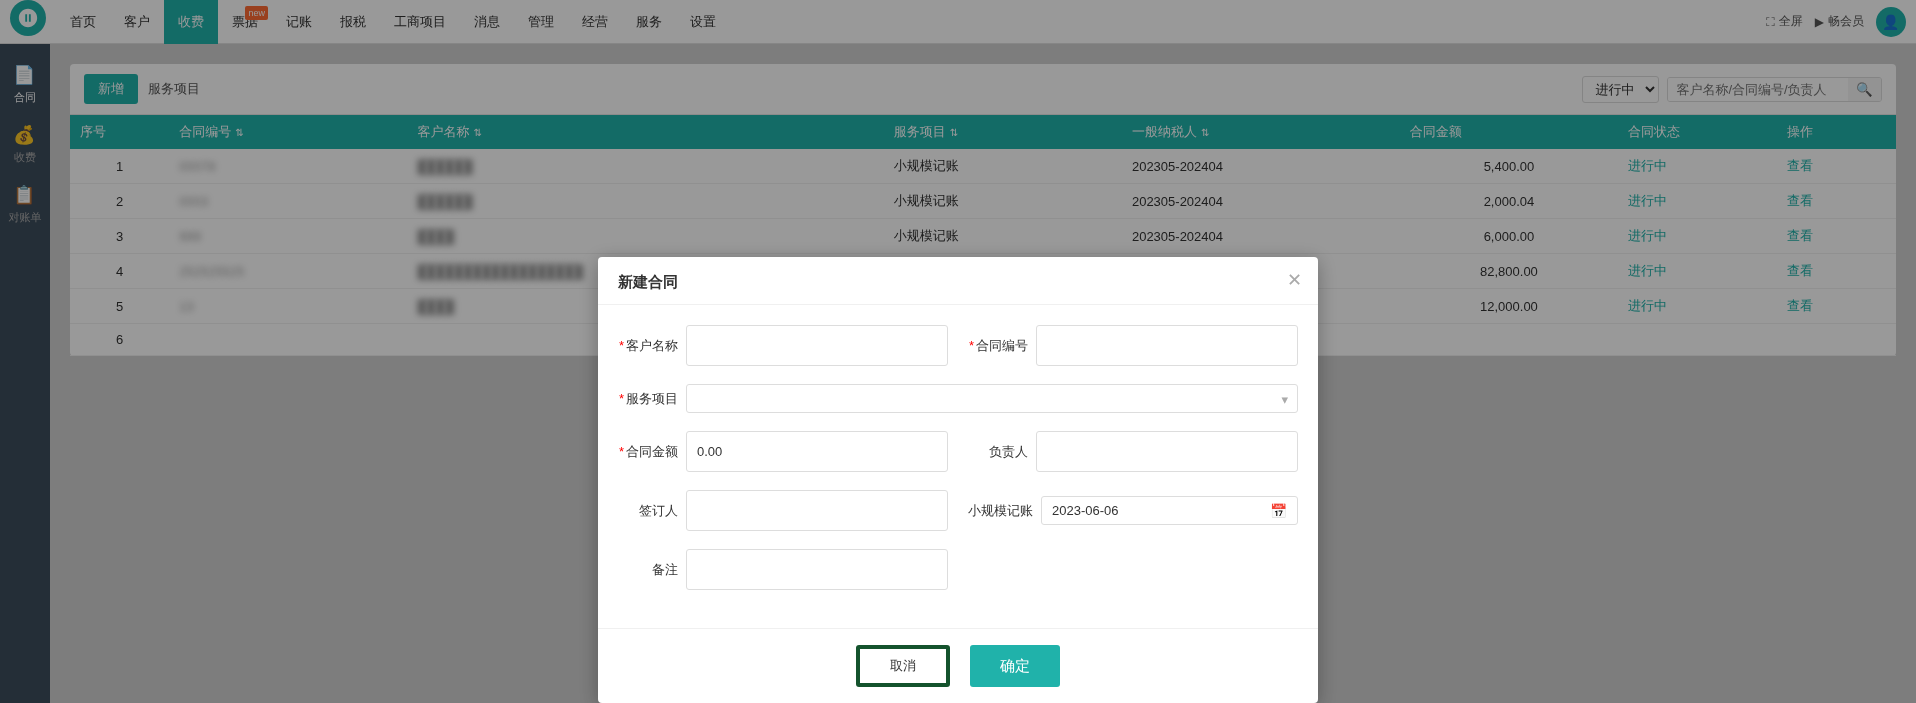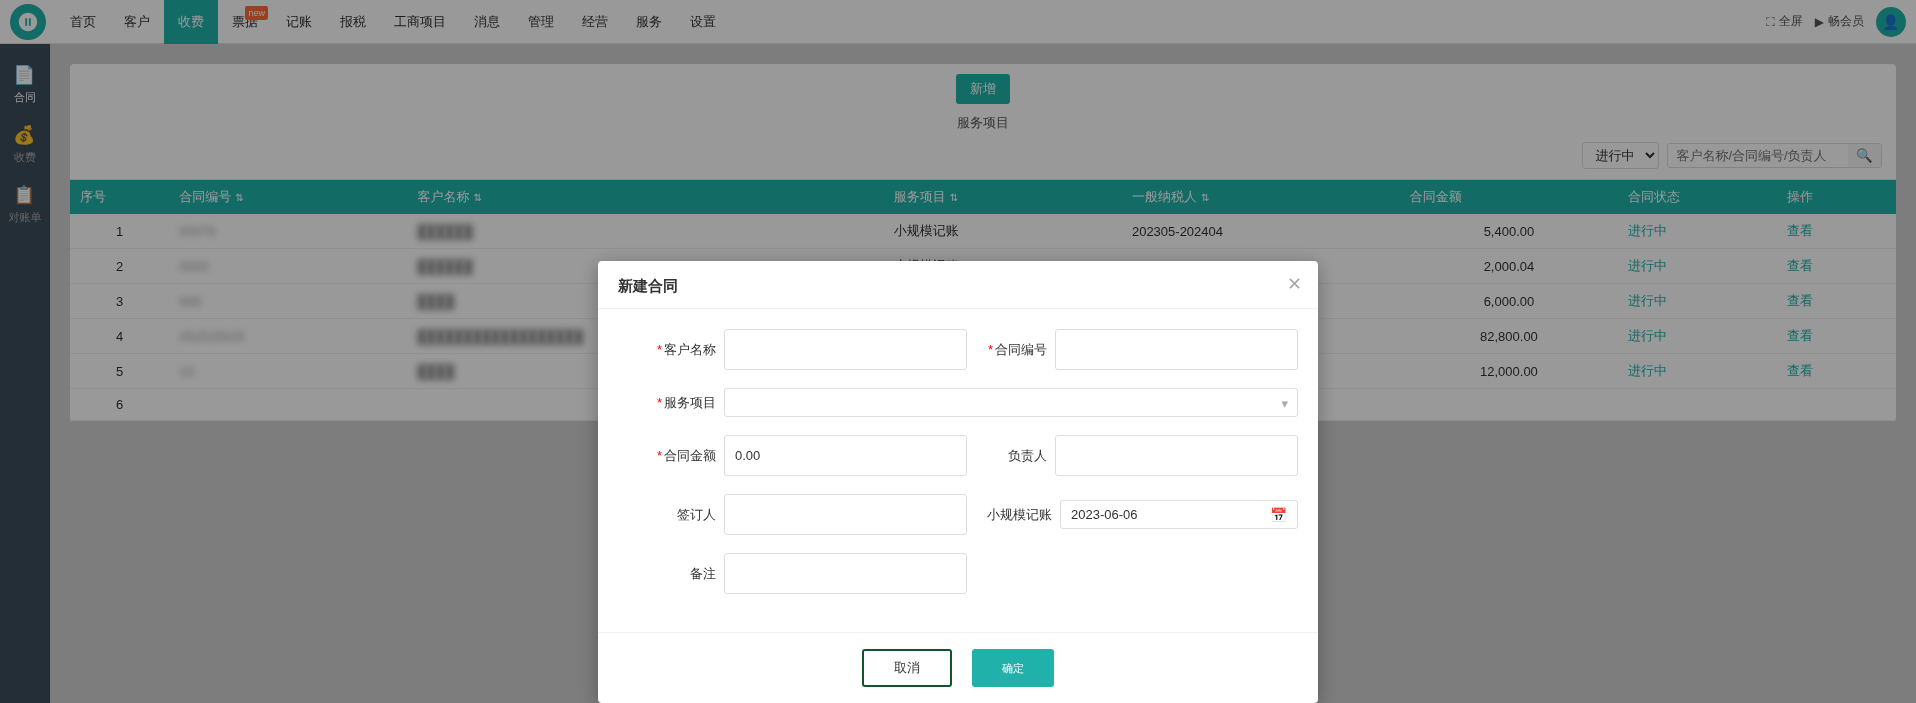--- a/index.html
+++ b/index.html
@@ -1,20 +1,20 @@
 <!DOCTYPE html>
 <html><head>
   <meta charset="utf-8">
   <style>
     * { box-sizing: border-box; margin: 0; padding: 0; }
     body { font-family: "Microsoft YaHei", "PingFang SC", Arial, sans-serif; font-size: 13px; background: #c8c8c8; min-height: 703px; overflow: hidden; }
 
     
     .top-nav {
-      display: flex; align-items: center;
+      display: flex; 
       background: #fff;
       height: 44px;
       padding: 0 10px;
       border-bottom: 1px solid #e0e0e0;
       position: fixed; top: 0; left: 0; right: 0; z-index: 100;
     }
     .nav-logo {
       width: 36px; height: 36px; background: #20b2aa; border-radius: 50%;
       display: flex; align-items: center; justify-content: center;
       margin-right: 10px; flex-shrink: 0;
@@ -59,21 +59,21 @@
     }
 
     
     .content-panel {
       background: #fff; border-radius: 4px;
     }
 
     
     .toolbar {
       display: flex; align-items: center; gap: 10px;
-      padding: 10px 14px; border-bottom: 1px solid #e8e8e8; flex-direction: column;
+      padding: 10px 14px; border-bottom: 1px solid #e8e8e8;
     }
     .btn-new {
       background: #20b2aa; color: #fff; border: none;
       padding: 6px 14px; border-radius: 3px; cursor: pointer; font-size: 13px;
     }
     .toolbar-label { color: #555; font-size: 13px; }
     .toolbar-right { margin-left: auto; display: flex; align-items: center; gap: 8px; }
     .status-select {
       border: 1px solid #ddd; border-radius: 3px; padding: 4px 8px;
       font-size: 13px; color: #333; background: #fff; cursor: pointer;
@@ -126,21 +126,21 @@
       padding: 16px 20px 12px;
       border-bottom: 1px solid #f0f0f0;
       font-size: 15px; font-weight: bold; color: #333;
     }
     .modal-close {
       position: absolute; top: 14px; right: 16px;
       cursor: pointer; color: #aaa; font-size: 18px; line-height: 1;
       background: none; border: none;
     }
     .modal-body { padding: 20px; }
-    .form-row { display: flex; gap: 20px; margin-bottom: 18px; margin-left: 38px; }
+    .form-row { display: flex; gap: 20px; margin-bottom: 18px; }
     .form-group { flex: 1; display: flex; align-items: center; gap: 8px; }
     .form-label { font-size: 13px; color: #333; white-space: nowrap; min-width: 60px; text-align: right; }
     .required-star { color: #f00; margin-right: 2px; }
     .form-input {
       flex: 1; border: 1px solid #ddd; border-radius: 3px;
       padding: 12px 10px; font-size: 13px; outline: none; color: #333;
     }
     .form-select-wrap { flex: 1; position: relative; }
     .form-select-wrap select {
       width: 100%; border: 1px solid #ddd; border-radius: 3px;
@@ -158,26 +158,26 @@
     }
     .date-input-wrap .cal-icon {
       position: absolute; right: 10px; top: 50%; transform: translateY(-50%);
       color: #aaa; font-size: 14px; cursor: pointer;
     }
     .modal-footer {
       display: flex; justify-content: center; gap: 20px;
       padding: 16px 20px; border-top: 1px solid #f0f0f0;
     }
     .btn-cancel {
-      padding: 8px 30px; border: 2px solid #14532d; border-radius: 3px;
+      padding: 8px 30px; border: 4px solid #14532d; border-radius: 3px;
       background: #fff; color: #333; cursor: pointer; font-size: 13px;
     }
     .btn-confirm {
       padding: 8px 30px; border: none; border-radius: 3px;
-      background: #20b2aa; color: #fff; cursor: pointer; font-size: 11px;
+      background: #20b2aa; color: #fff; cursor: pointer; font-size: 15px;
     }
   </style>
 </head>
 <body>
 
 <nav class="top-nav">
   <div class="nav-logo">
     <svg viewBox="0 0 24 24" fill="white">
       <path d="M12 2C6.48 2 2 6.48 2 12s4.48 10 10 10 10-4.48 10-10S17.52 2 12 2zm-1 14H9V8h2v8zm4 0h-2V8h2v8z"></path>
     </svg>

